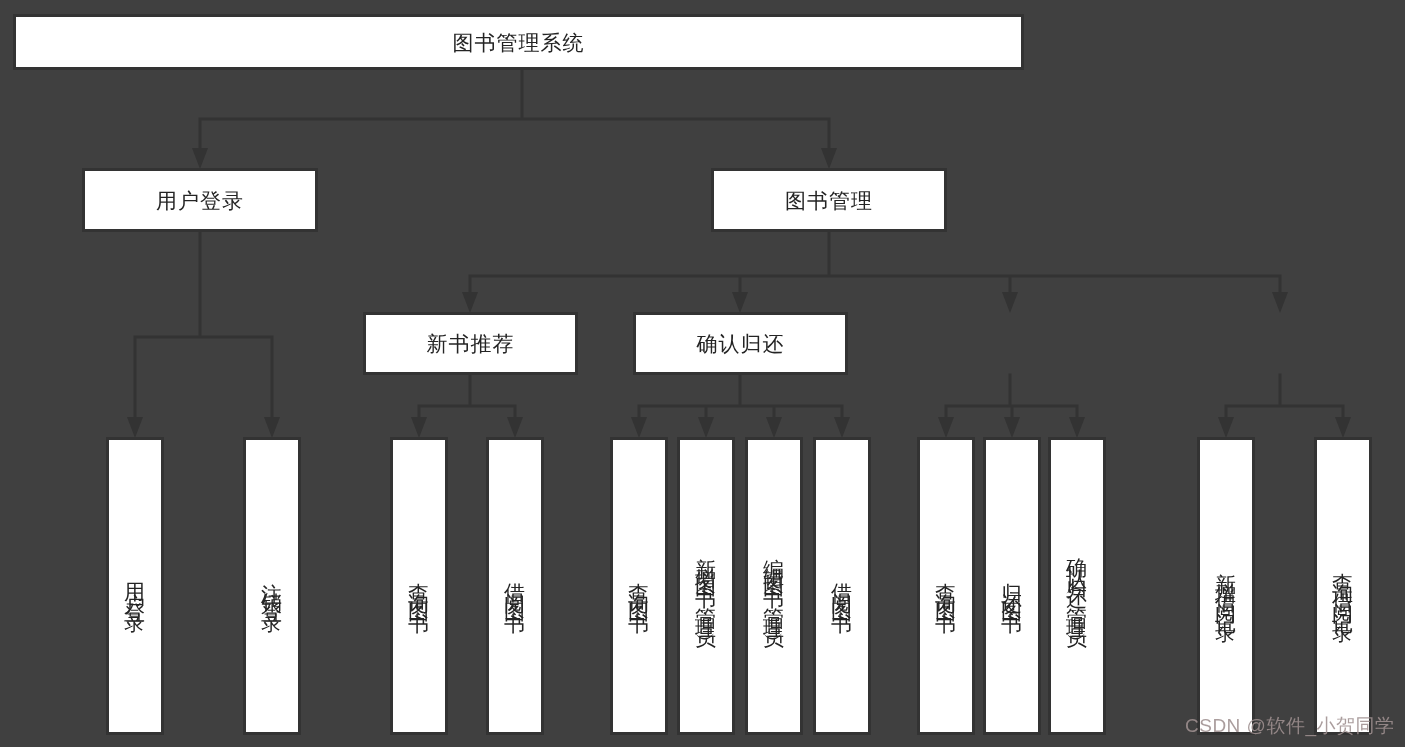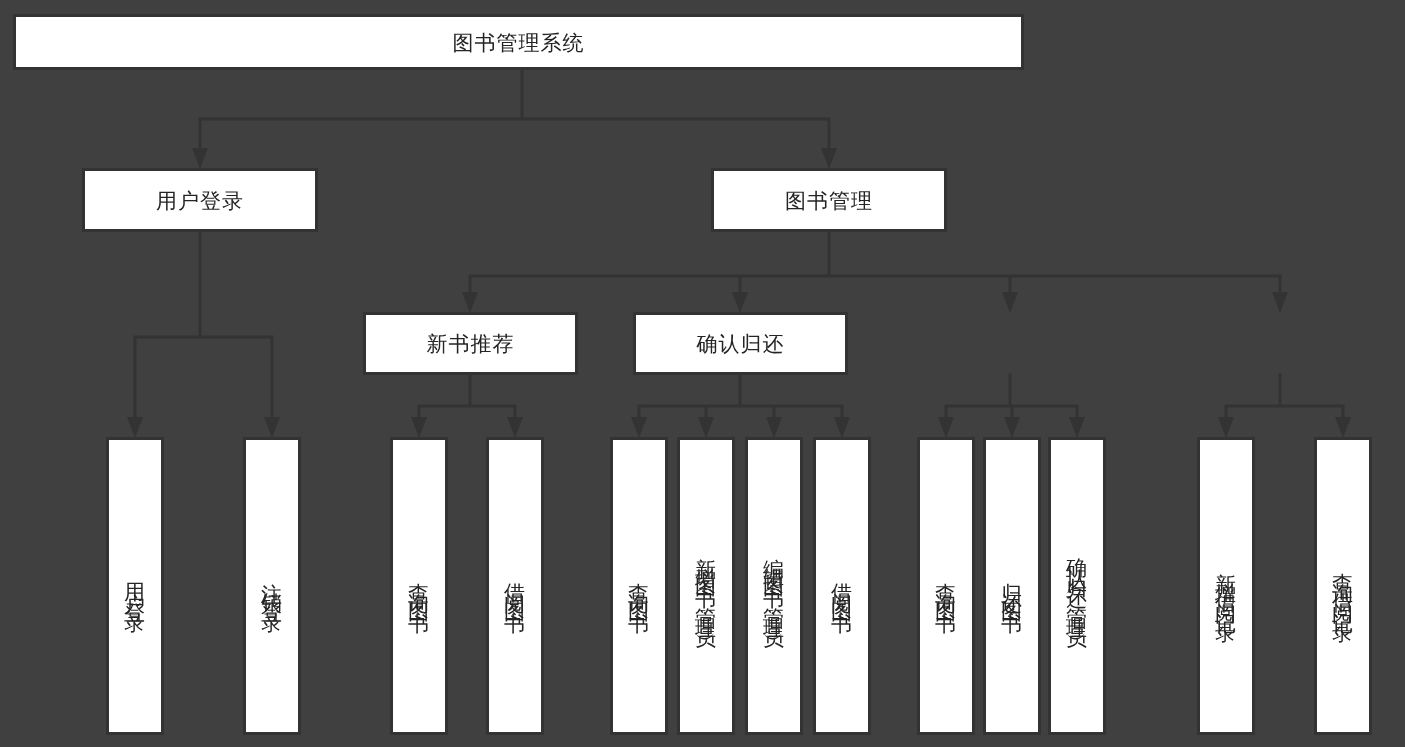--- a/index.html
+++ b/index.html
@@ -132,14 +132,15 @@
     <span>确认归还（管理员）</span>
   </div>
 
   <div class="box leaf" style="left:1197px">
     <span>新增借阅记录</span>
   </div>
   <div class="box leaf" style="left:1314px">
     <span>查询借阅记录</span>
   </div>
 
+  <div class="watermark">CSDN @软件_小贺同学</div>
 
 </div>
 
 </body></html>

